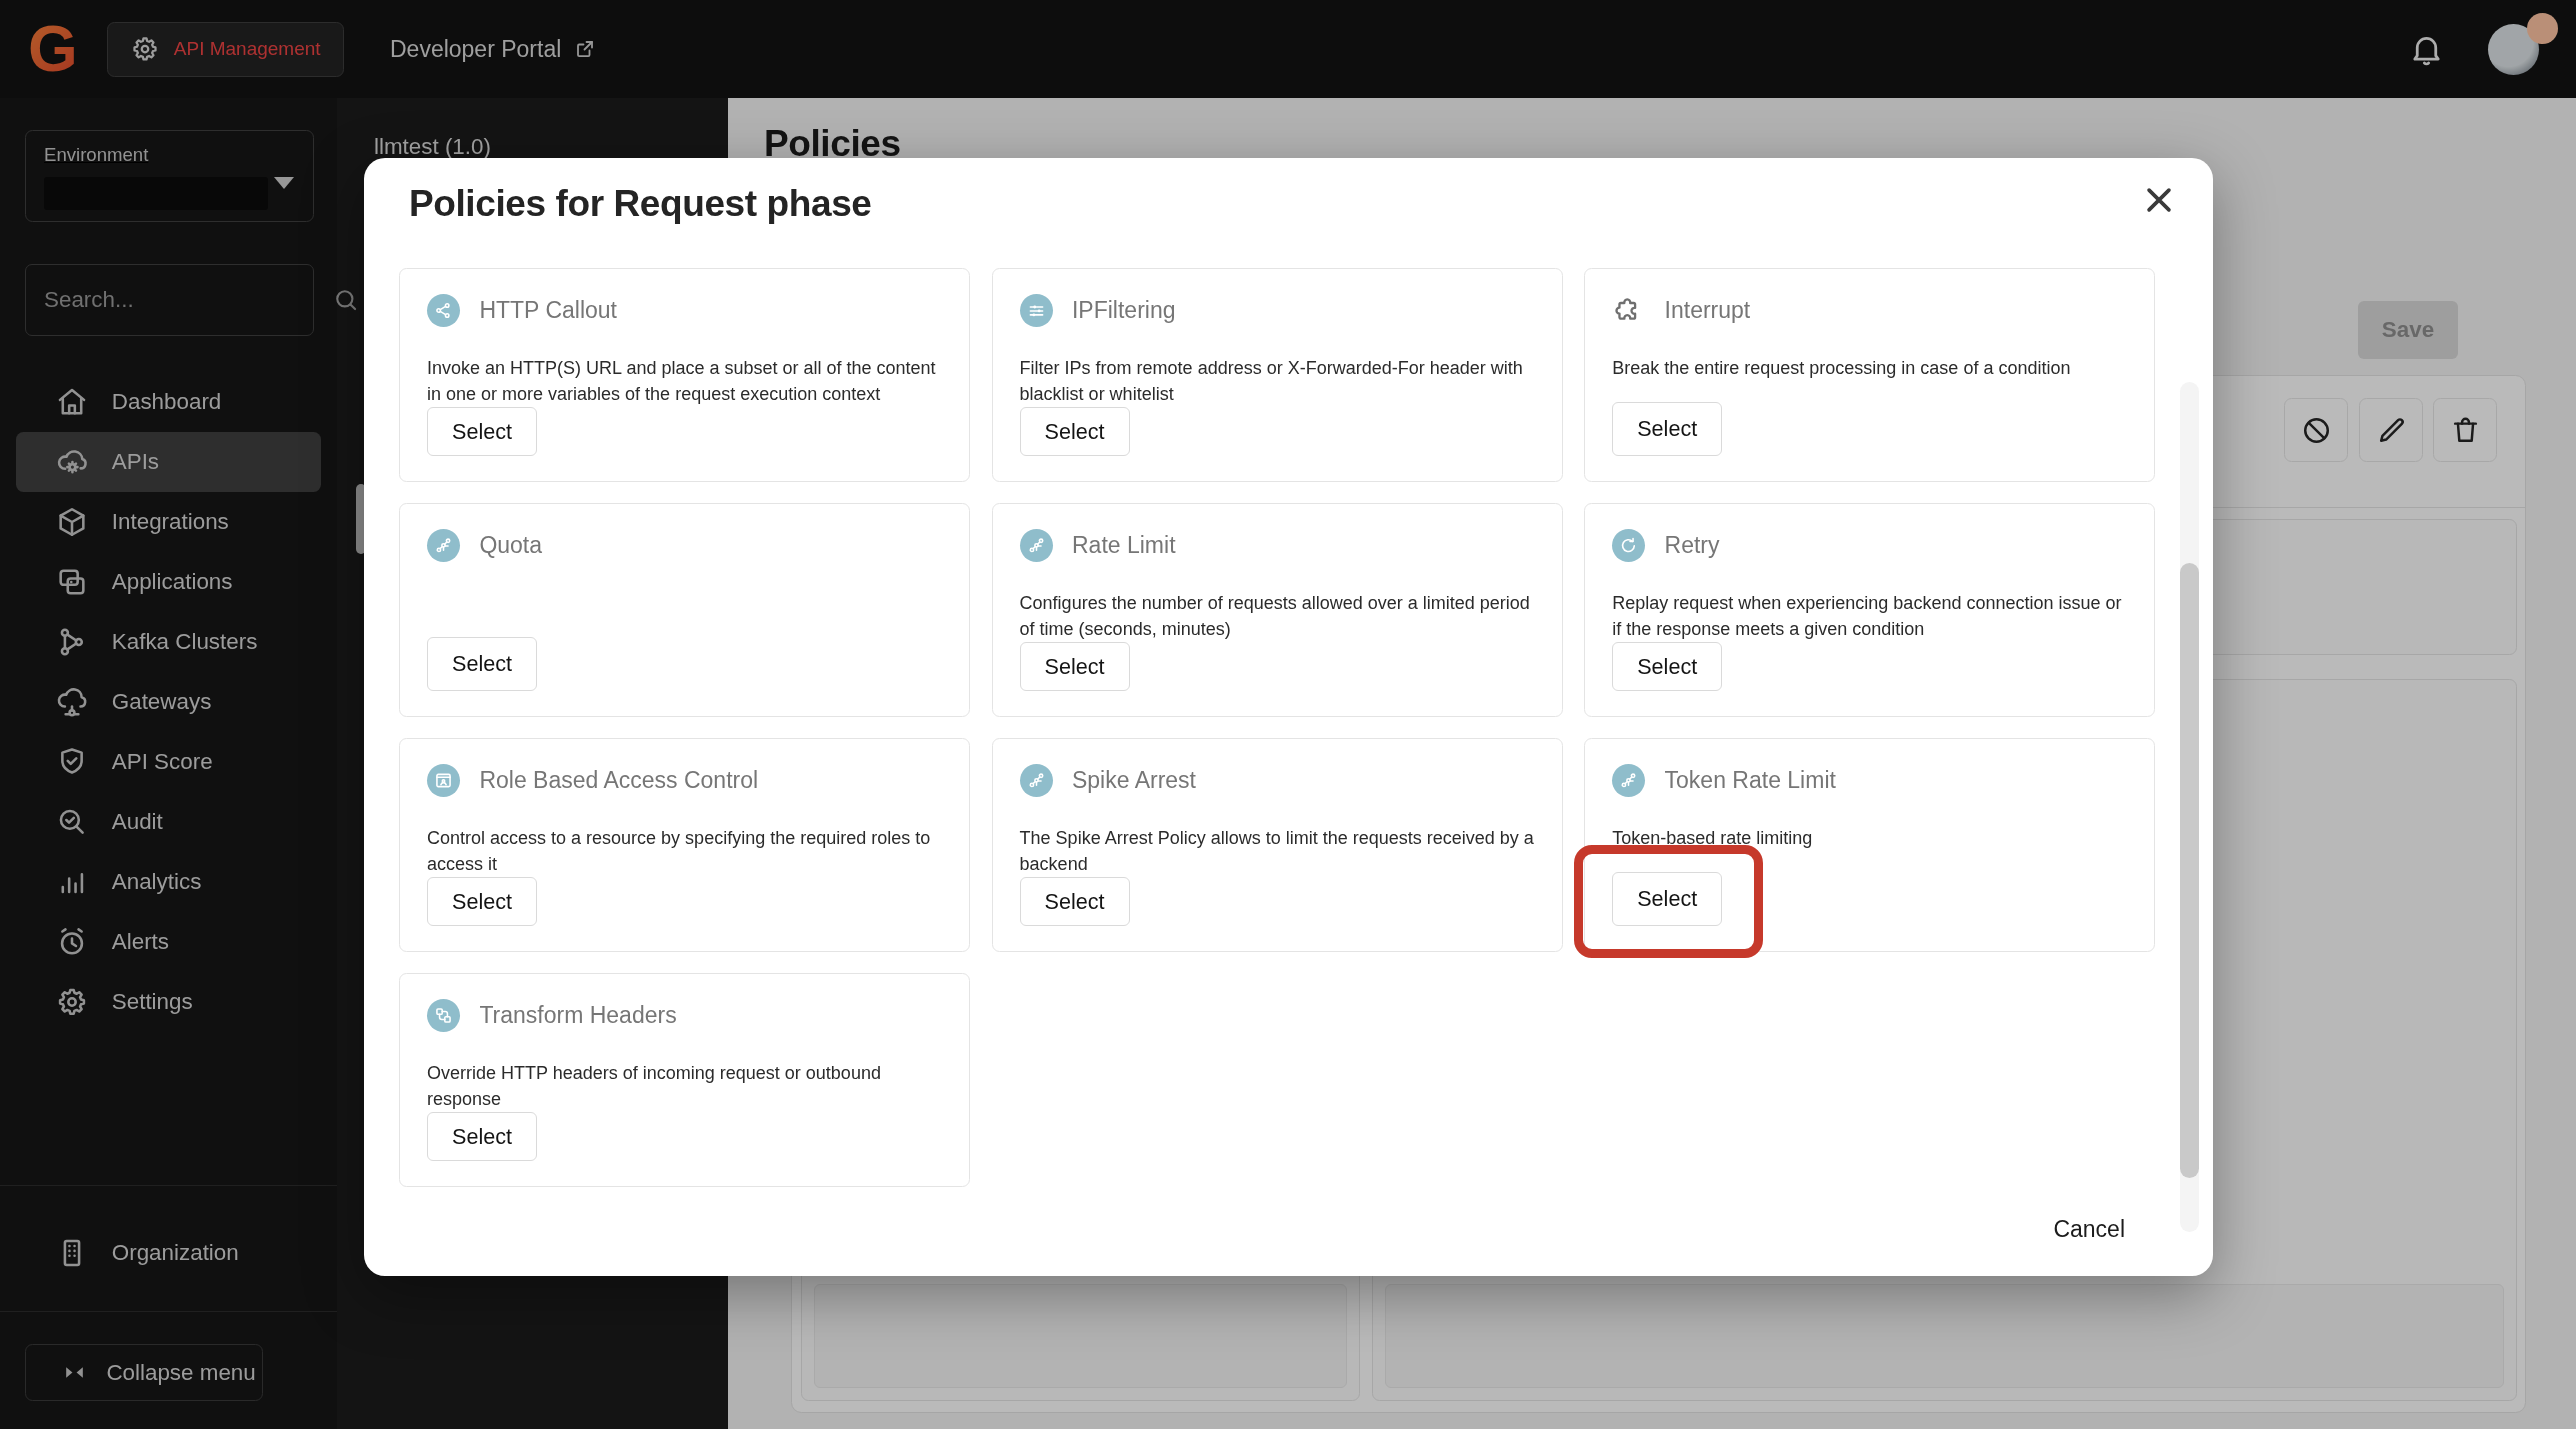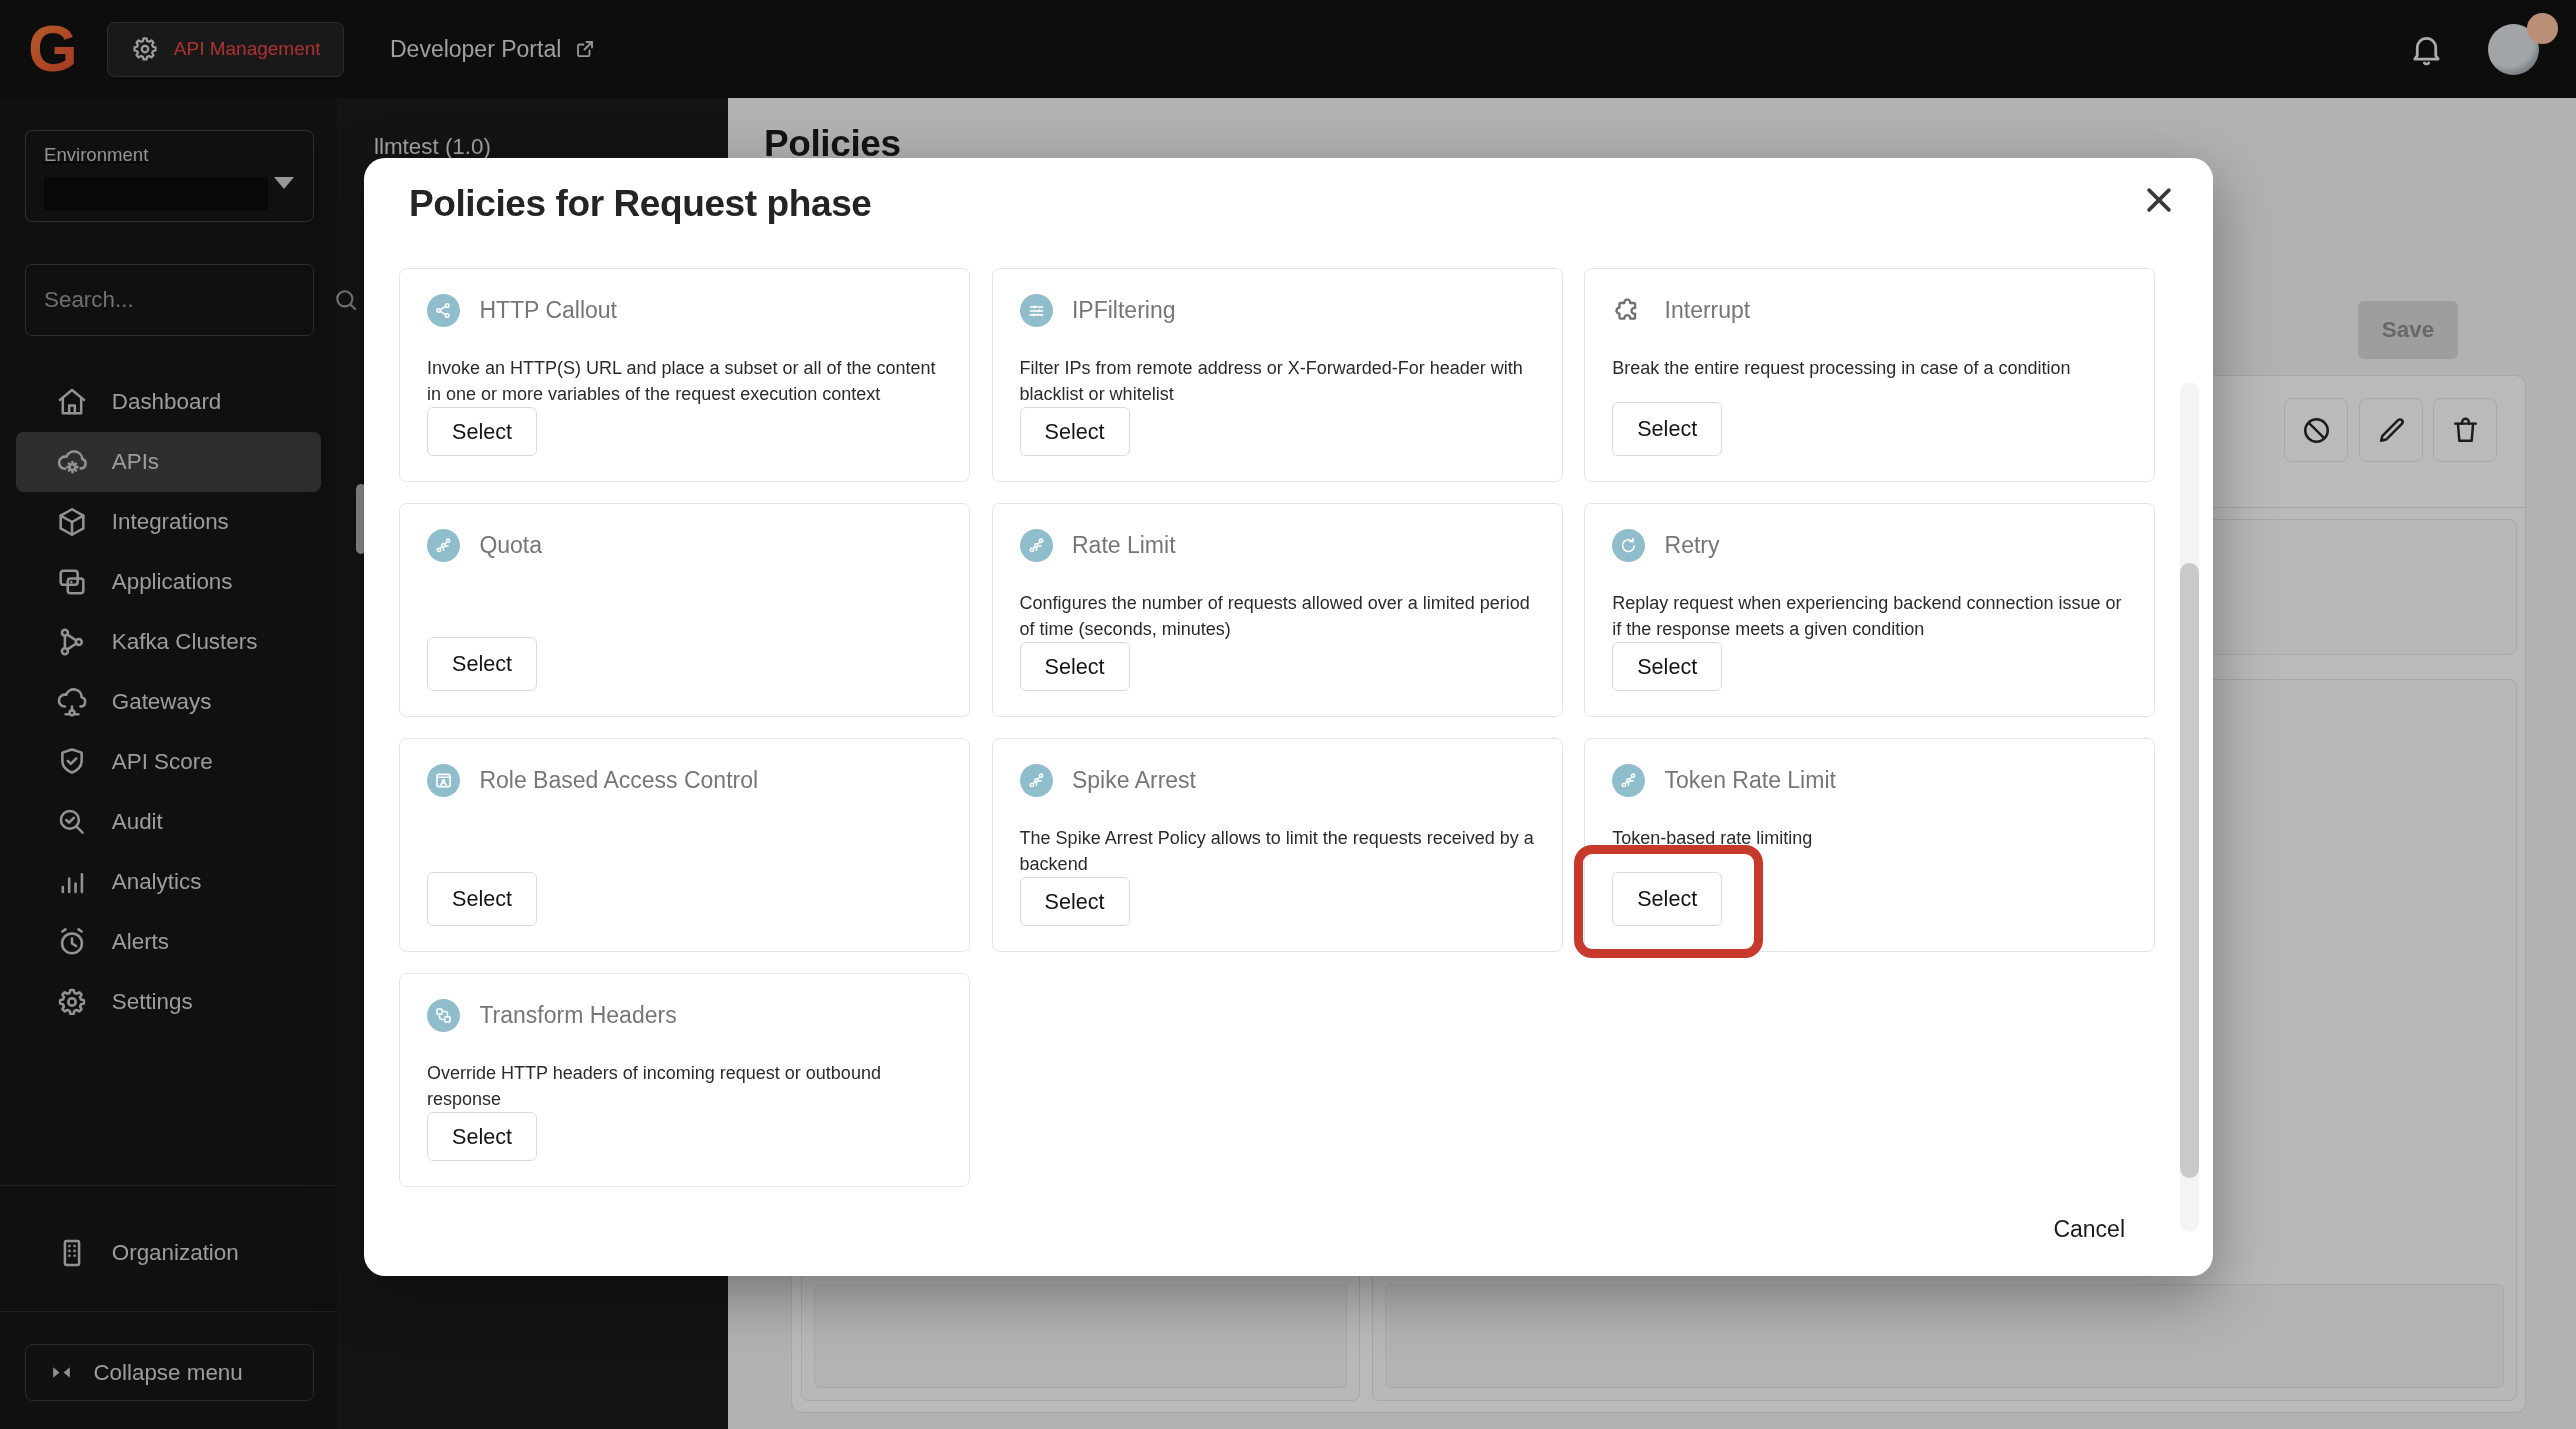--- a/index.html
+++ b/index.html
@@ -40,23 +40,23 @@
     font-size:22.4px; color:#bdbdbd; font-family:inherit; }
   .search-box input::placeholder { color:#9a9a9a; }
   #nav { position:absolute; left:0; top:274px; width:337px; }
   .nav-item { height:60px; margin:0 16.4px; padding-left:39px; display:flex; align-items:center;
     gap:22.4px; color:#d6d6d6; font-size:22.4px; border-radius:7.5px; }
   .nav-item.selected { background:#3f3f3f; }
   .nav-icon { width:34px; height:34px; color:#c9c9c9; flex:none; }
   .side-divider { position:absolute; left:0; width:337px; border-top:1.5px solid #2d2d2d; }
   .org-row { position:absolute; left:16.4px; top:1123px; width:304px; height:64px;
     padding-left:39px; display:flex; align-items:center; gap:22.4px; color:#d6d6d6; font-size:22.4px; }
-  .collapse-btn { position:absolute; left:25px; top:1246px; width:289px; height:57px;
+  .collapse-btn { position:absolute; left:25px; top:1246px; width:238px; height:57px;
     border:1.5px solid #3a3a3a; border-radius:7.5px; display:flex; align-items:center;
-    gap:19.4px; padding-left:23px; color:#d6d6d6; font-size:22.4px; }
+    gap:19.4px; padding-left:36px; color:#d6d6d6; font-size:22.4px; }
 
   
   #submenu { position:absolute; left:337px; top:98px; width:391px; height:1331px;
     background:#1c1c1c; z-index:8; }
   .api-name { position:absolute; left:37px; top:36px; font-size:22.4px; color:#dedede; }
   .submenu-dash { position:absolute; left:31px; top:154px; width:27px; height:3.7px; background:#3a3a3a; }
   .submenu-scroll { position:absolute; left:19.4px; top:386px; width:9.7px; height:70px;
     background:#c2c2c2; border-radius:5.2px; }
 
   
@@ -409,20 +409,21 @@
           <span class="pc-circle">
             <svg class="stroke" viewBox="0 0 24 24">
               <rect x="4.5" y="5" width="15" height="14" rx="1.5"></rect>
               <path d="M4.5 8.2h15"></path>
               <circle cx="12" cy="12.5" r="1.4"></circle>
               <path d="M9 16.8c.4-1.6 1.6-2.4 3-2.4s2.6.8 3 2.4"></path>
             </svg>
           </span>
           <span class="pc-title">Role Based Access Control</span>
         </div>
+        <div class="pc-desc">Control access to a resource by specifying the required roles to access it</div>
         <button class="pc-select">Select</button>
       </div>
       <div class="policy-card">
         <div class="pc-head">
           <span class="pc-circle">
             <svg class="stroke" viewBox="0 0 24 24">
               <circle cx="6.8" cy="17" r="1.9"></circle>
               <circle cx="12" cy="11.8" r="1.9"></circle>
               <circle cx="17.2" cy="6.6" r="1.9"></circle>
               <path d="M8.2 15.6 10.6 13.2M13.4 10.4 15.8 8M13.6 12.6h3.6M12 13.7v3.6"></path>

